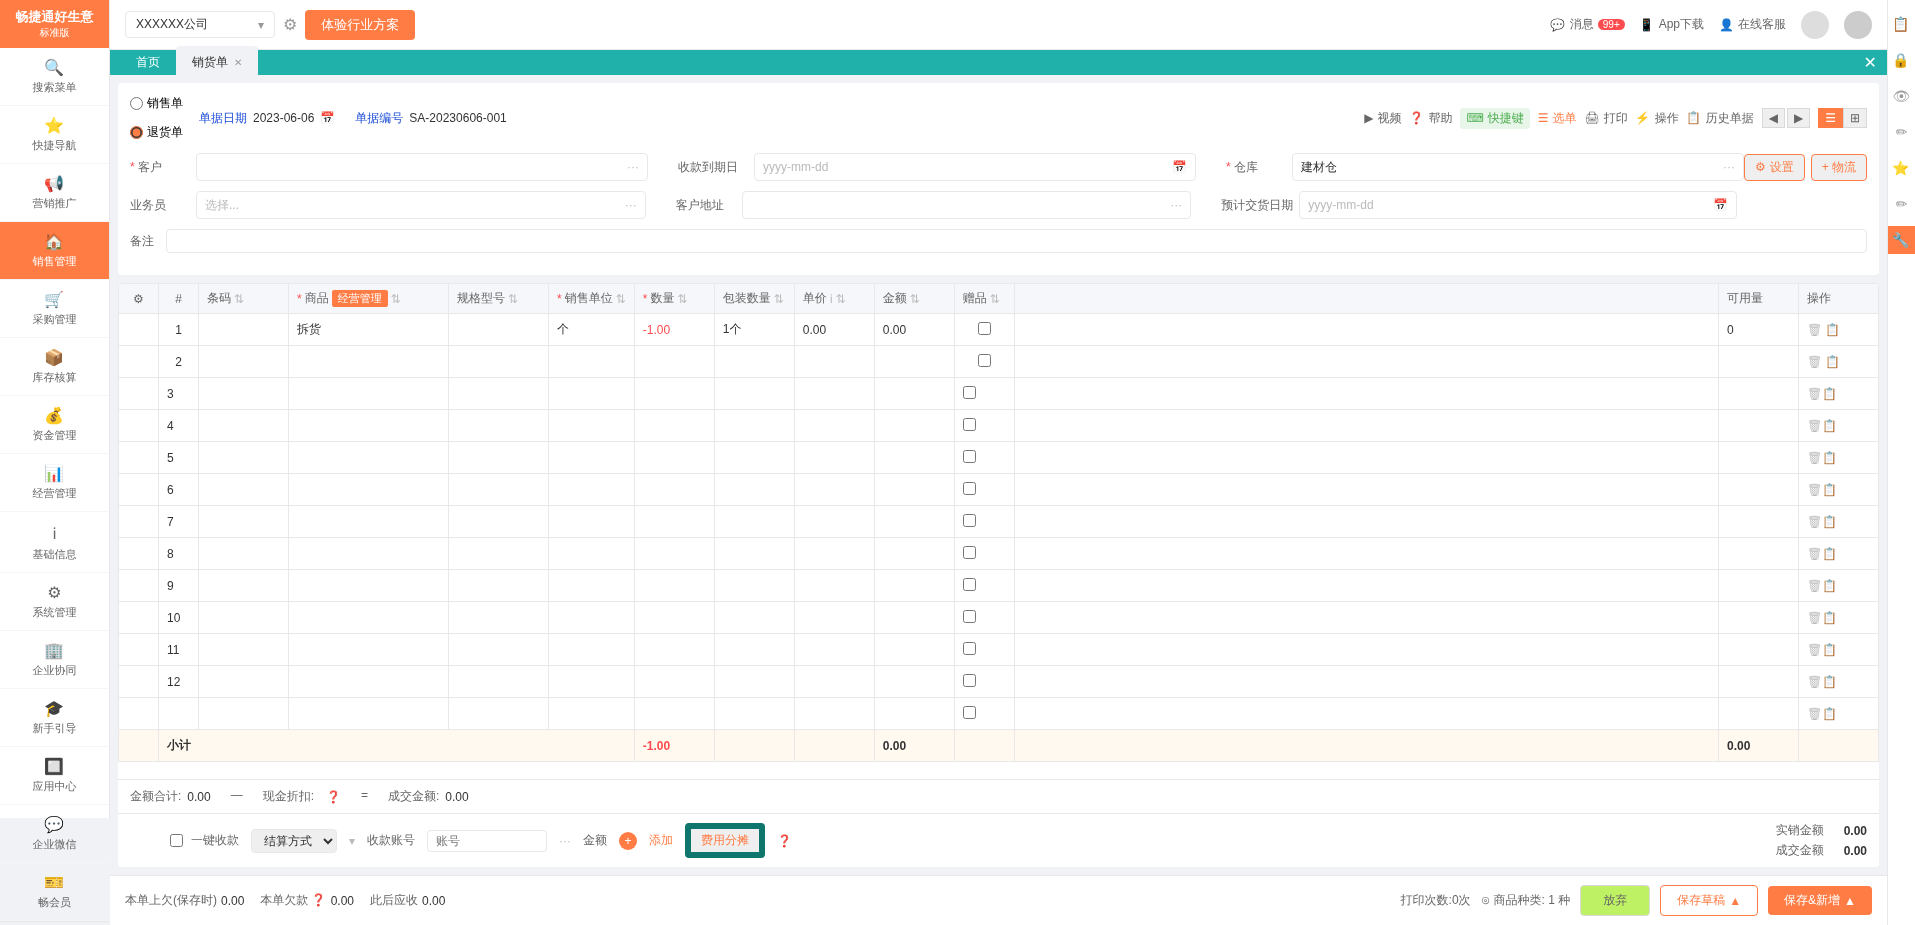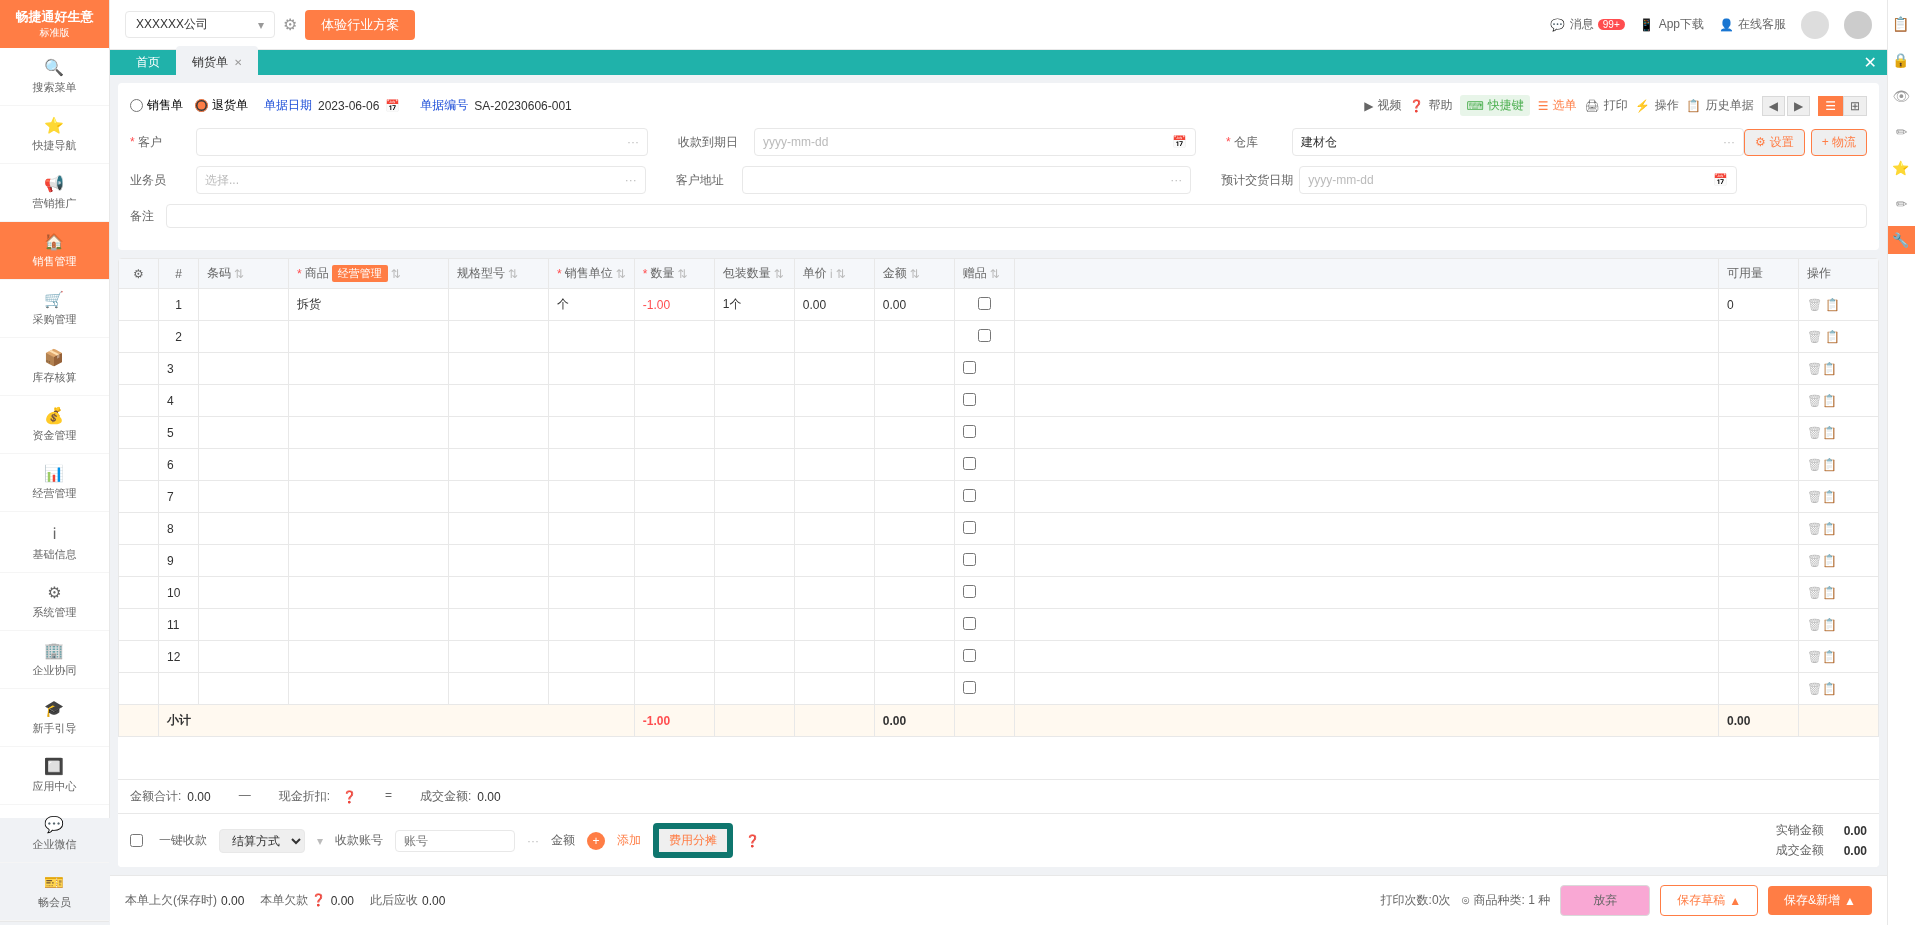--- a/index.html
+++ b/index.html
@@ -41,21 +41,21 @@
 
     
     .content { flex: 1; display: flex; flex-direction: column; overflow: hidden; background: #f0f2f5; }
 
     
     .form-panel { background: #fff; margin: 8px; border-radius: 4px; padding: 12px; flex-shrink: 0; }
 
     
     .doc-header { display: flex; align-items: center; justify-content: space-between; margin-bottom: 12px; }
     .doc-header-left { display: flex; align-items: center; gap: 16px; }
-    .radio-group { display: flex; align-items: flex-end; gap: 12px; }
+    .radio-group { display: flex; align-items: flex-end; gap: 12px; flex-direction: column; }
     .radio-item { display: flex; align-items: center; gap: 4px; cursor: pointer; }
     .radio-item input { accent-color: #ff7d45; }
     .doc-info { display: flex; align-items: center; gap: 20px; }
     .doc-info-item { display: flex; align-items: center; gap: 6px; color: #333; font-size: 12px; }
     .doc-info-item .label { color: #1d4ed8; }
     .doc-info-item .value { color: #333; }
     .doc-header-actions { display: flex; align-items: center; gap: 8px; }
     .action-btn { display: flex; align-items: center; gap: 4px; color: #666; cursor: pointer; font-size: 12px; }
     .nav-arrows { display: flex; gap: 2px; }
     .nav-arrow { border: 1px solid #d9d9d9; padding: 2px 6px; cursor: pointer; color: #666; }
@@ -96,50 +96,50 @@
     .col-available { width: 80px; }
     .col-ops { width: 80px; }
     .scan-btn { background: #ff7d45; color: #fff; border: none; border-radius: 2px; padding: 1px 6px; font-size: 11px; cursor: pointer; }
     .required-mark { color: #ff4d4f; }
     .sort-icon { color: #bbb; cursor: pointer; }
     th .th-content { display: flex; align-items: center; gap: 3px; }
     .negative { color: #ff4d4f; }
     .subtotal-row td { background: #fff9f0; font-weight: bold; }
 
     
-    .totals-bar { border-top: 1px solid #e8e8e8; padding: 8px 12px; display: flex; align-items: flex-start; gap: 28px; background: #fff; }
+    .totals-bar { border-top: 1px solid #e8e8e8; padding: 8px 12px; display: flex; align-items: flex-start; gap: 20px; background: #fff; }
     .total-item { display: flex; align-items: center; gap: 6px; }
     .total-minus { color: #666; }
     .total-eq { color: #666; }
     .total-label { color: #666; }
     .total-value { color: #333; }
 
     
     .payment-row { border-top: 1px solid #e8e8e8; padding: 8px 12px; display: flex; align-items: center; gap: 12px; background: #fff; }
-    .checkbox-label { display: flex; align-items: center; gap: 16px; cursor: pointer; color: #666; }
+    .checkbox-label { display: flex; align-items: center; gap: 8px; cursor: pointer; color: #666; margin-left: 40px; }
     .select-input { border: 1px solid #e8e8e8; border-radius: 4px; padding: 3px 8px; color: #333; }
     .add-btn { background: #ff7d45; color: #fff; border: none; border-radius: 50%; width: 18px; height: 18px; cursor: pointer; display: flex; align-items: center; justify-content: center; font-size: 12px; }
     .expense-btn { border: 6px solid #0f766e; color: #ff7d45; padding: 3px 10px; border-radius: 4px; cursor: pointer; }
     .help-icon { color: #bbb; cursor: pointer; }
 
     
     .right-summary { margin-left: auto; display: flex; flex-direction: column; gap: 3px; }
     .summary-item { display: flex; align-items: center; justify-content: space-between; gap: 20px; }
     .summary-label { color: #666; }
     .summary-value { color: #333; font-weight: bold; }
 
     
     .footer-bar { height: 50px; background: #fff; border-top: 1px solid #e8e8e8; display: flex; align-items: center; padding: 0 15px; justify-content: space-between; flex-shrink: 0; }
     .footer-left { display: flex; align-items: center; gap: 16px; }
     .footer-item { display: flex; align-items: center; gap: 4px; color: #666; }
     .footer-item .label { color: #666; }
     .footer-item .value { color: #333; }
     .footer-right { display: flex; align-items: center; gap: 10px; }
     .print-info { color: #666; }
-    .abandon-btn { border: 1px solid #d9d9d9; padding: 6px 32px; border-radius: 4px; cursor: pointer; color: #666; background: #f9a8d4; }
+    .abandon-btn { border: 1px solid #d9d9d9; padding: 6px 22px; border-radius: 4px; cursor: pointer; color: #666; background: #bef264; }
     .save-draft-btn { border: 1px solid #ff7d45; color: #ff7d45; padding: 6px 16px; border-radius: 4px; cursor: pointer; background: #fff; display: flex; align-items: center; gap: 4px; }
     .save-new-btn { background: #ff7d45; color: #fff; border: none; padding: 6px 16px; border-radius: 4px; cursor: pointer; display: flex; align-items: center; gap: 4px; }
 
     
     .right-panel { width: 28px; background: #fff; border-left: 1px solid #e8e8e8; display: flex; flex-direction: column; align-items: center; padding-top: 10px; gap: 8px; flex-shrink: 0; }
     .right-panel-icon { color: #999; cursor: pointer; font-size: 14px; width: 100%; text-align: center; padding: 6px 0; }
     .right-panel-icon.active { color: #ff7d45; background: #fff5f0; }
 
     .calendar-icon { color: #bbb; cursor: pointer; }
     .info-icon { color: #bbb; cursor: pointer; }

